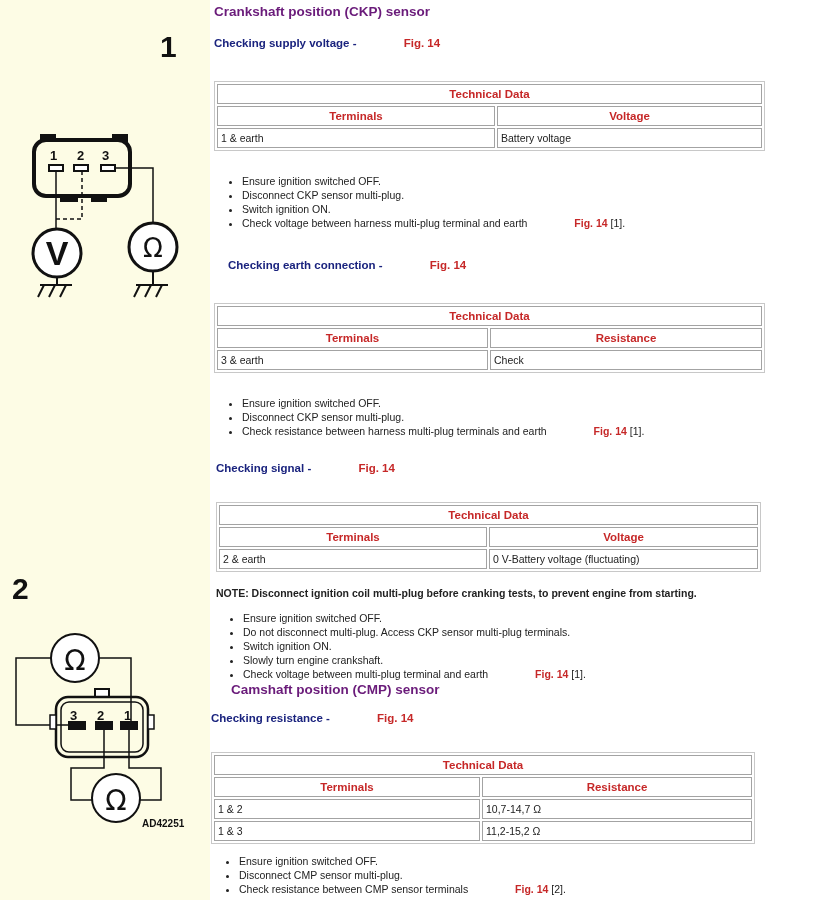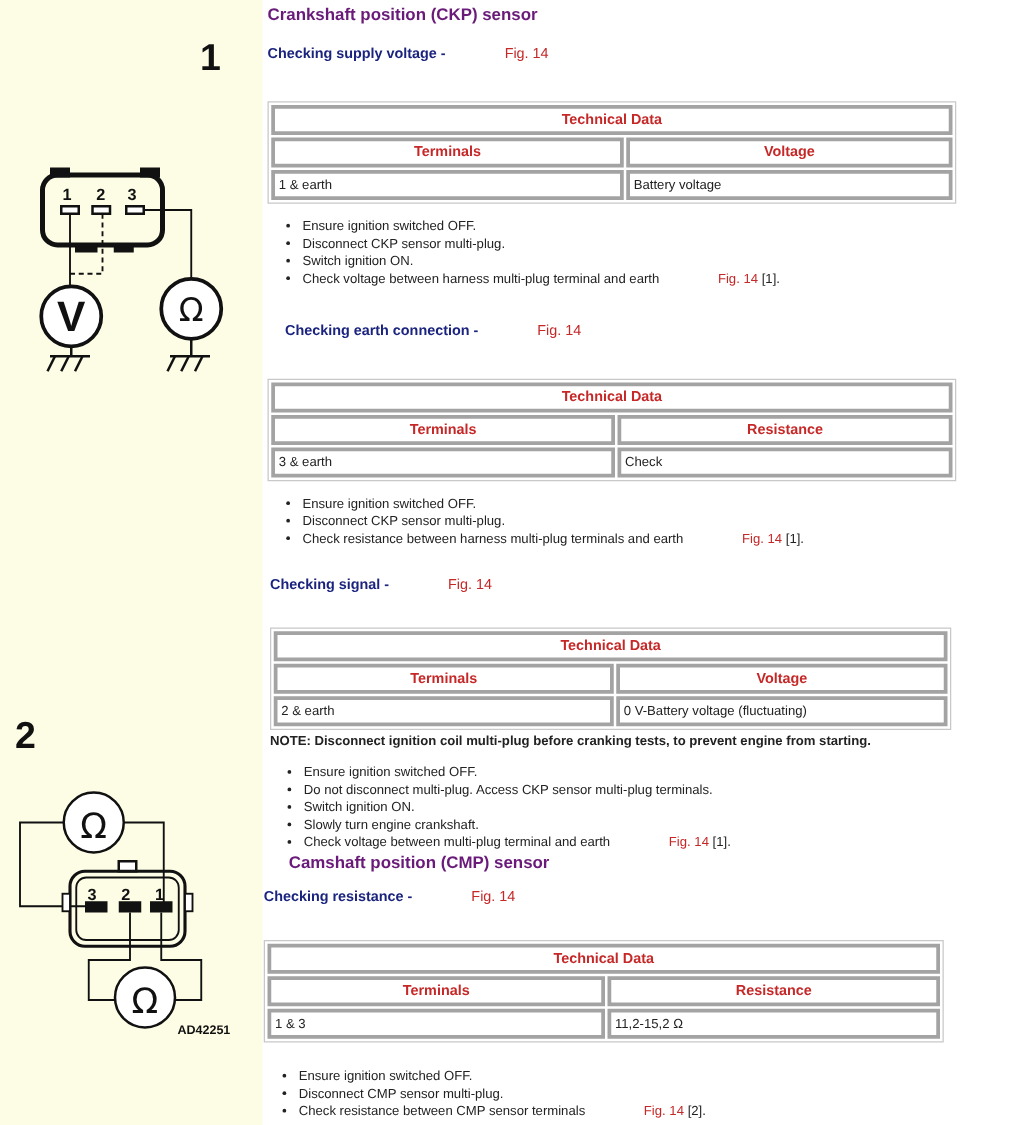--- a/index.html
+++ b/index.html
@@ -3,23 +3,23 @@
 <meta charset="utf-8">
 <style>
   html,body{margin:0;padding:0;}
   body{width:816px;height:900px;position:relative;overflow:hidden;background:#ffffff;font-family:"Liberation Sans",sans-serif;}
   .leftpane{position:absolute;left:0;top:0;width:210px;height:900px;background:#fdfce5;}
   .fig-num{position:absolute;font-family:"Liberation Sans",sans-serif;font-weight:bold;font-size:30px;color:#111;}
   .abs{position:absolute;}
   .h1{position:absolute;font-weight:bold;font-size:13.5px;color:#6a1b7a;}
   .h2{position:absolute;font-weight:bold;font-size:11.5px;color:#1a237e;}
   .h2 .sep{color:#1a237e;}
-  .fig{color:#c62828;font-weight:normal;padding-left:44px;}
+  .fig{color:#c62828;font-weight:bold;padding-left:44px;}
   table.td{position:absolute;border-collapse:separate;border-spacing:2px;border:1px solid #c8c8c8;font-size:10.5px;}
-  table.td td{border:3px solid #a3a3a3;padding:2px 3px;height:14px;color:#222;}
+  table.td td{border:1px solid #a3a3a3;padding:2px 3px;height:14px;color:#222;}
   table.td td.hd{text-align:center;color:#c62828;font-weight:bold;font-size:11.5px;}
   ul.steps{position:absolute;margin:0;padding-left:28px;font-size:10.5px;color:#222;line-height:14px;list-style:disc;}
   .note{position:absolute;font-weight:bold;font-size:10.5px;color:#222;}
 </style>
 </head>
 <body>
 
 <div class="leftpane">
   <div class="fig-num" style="left:160px;top:30px;">1</div>
   <svg class="abs" style="left:0;top:120px;" width="210" height="190">
@@ -178,20 +178,24 @@
 <table class="td" style="left:211px;top:752px;width:544px;">
   <tbody>
       <tr>
         <td class="hd" colspan="2">Technical Data</td>
       </tr>
   <tr>
         <td class="hd" style="width:258px;">Terminals</td>
         <td class="hd">Resistance</td>
       </tr>
   <tr>
+        <td>1 &amp; 2</td>
+        <td>10,7-14,7 Ω</td>
+      </tr>
+  <tr>
         <td>1 &amp; 3</td>
         <td>11,2-15,2 Ω</td>
       </tr>
 </tbody>
   </table>
 
 <ul class="steps" style="left:211px;top:854px;">
   <li>Ensure ignition switched OFF.</li>
   <li>Disconnect CMP sensor multi-plug.</li>
   <li><span>Check resistance between CMP sensor terminals </span><span class="fig">Fig. 14</span><span> [2].</span></li>

